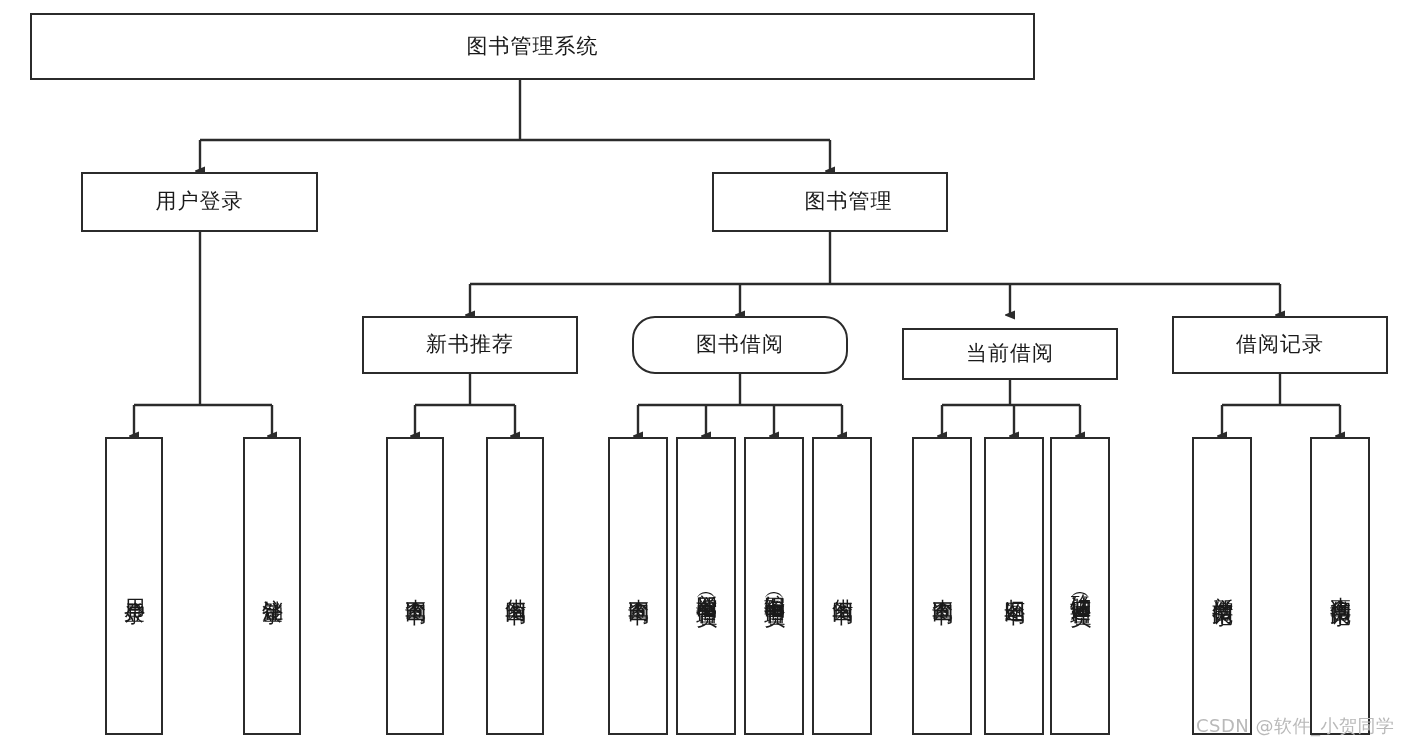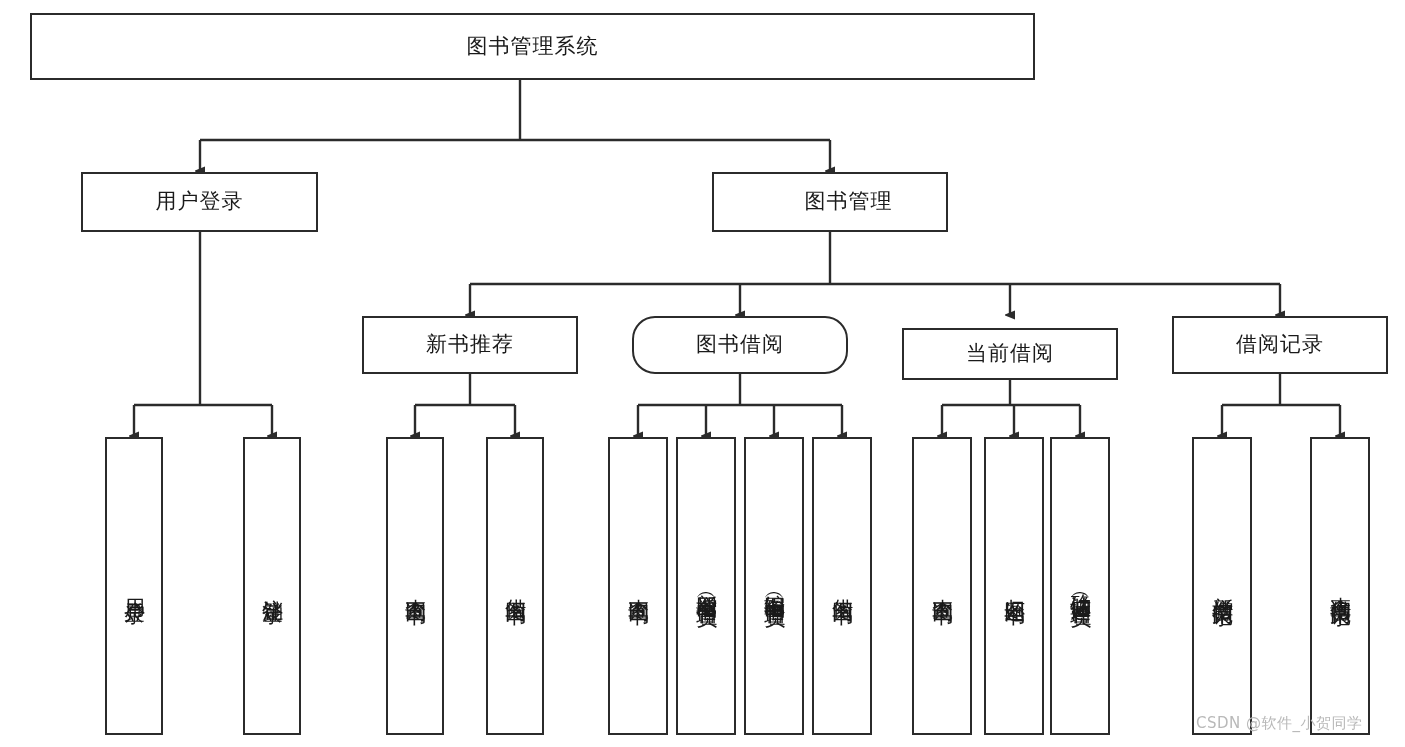--- a/index.html
+++ b/index.html
@@ -49,21 +49,21 @@
     letter-spacing: 2px;
     padding: 4px 0;
   }
   .node.vert .txt {
     writing-mode: vertical-rl;
     text-orientation: upright;
     display: block;
   }
   .watermark {
     position: absolute;
-    font-size: 15px;
+    font-size: 18px;
     color: #b9b9b9;
     white-space: nowrap;
     letter-spacing: 0.5px;
   }
 </style>
 </head>
 <body>
 
 <div id="canvas">
   <svg id="edges" viewBox="0 0 1405 747">

